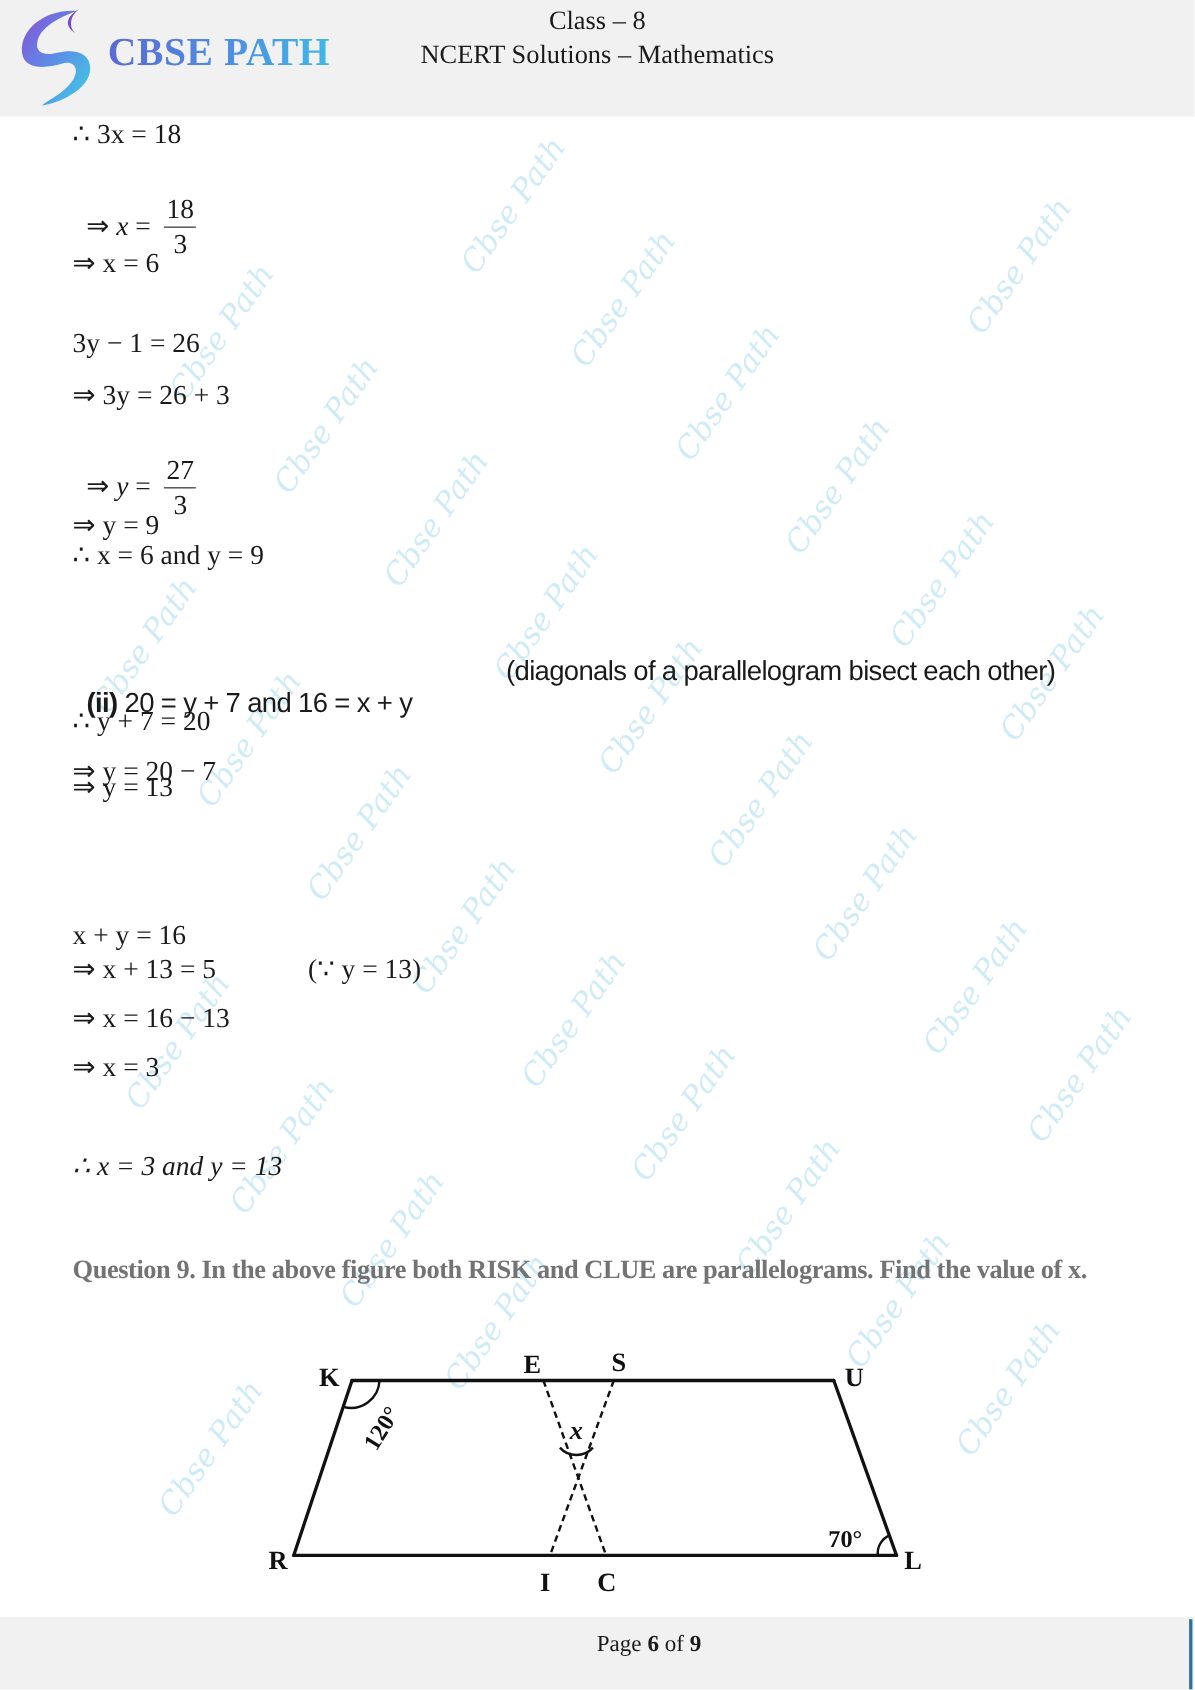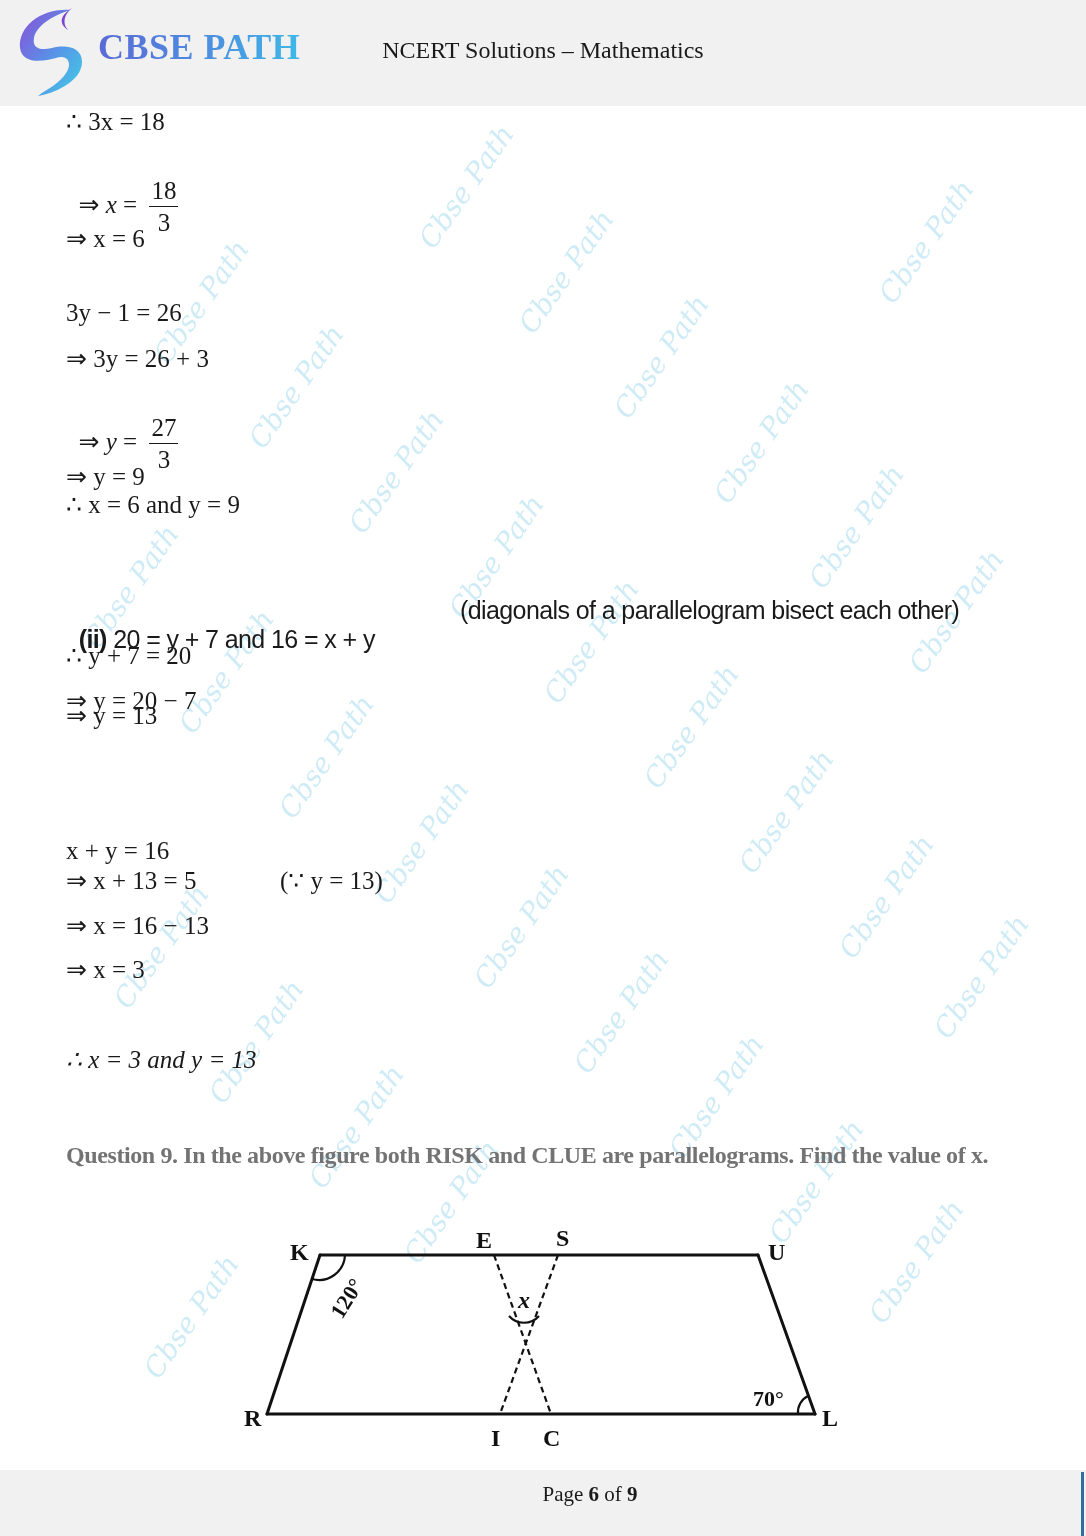--- a/index.html
+++ b/index.html
@@ -68,20 +68,21 @@
       <linearGradient id="lg1" x1="0" y1="0" x2="1" y2="1">
         <stop offset="0" stop-color="#8a4fd8"></stop>
         <stop offset="0.5" stop-color="#5a8fe6"></stop>
         <stop offset="1" stop-color="#3fd0e6"></stop>
       </linearGradient>
     </defs>
     <path d="M58 6 C30 4 6 22 8 44 C10 60 30 58 44 54 C56 50 62 60 52 72 C44 82 30 88 26 92 C40 90 70 78 70 58 C70 44 56 40 40 44 C28 47 20 44 22 34 C24 22 40 12 58 6 Z" fill="url(#lg1)"></path>
     <path d="M60 4 C52 10 50 20 56 26 C50 22 44 14 60 4 Z" fill="#7a45d0"></path>
   </svg>
   <div class="brand">CBSE PATH</div>
+  <div class="hdr-line hdr-1">Class – 8</div>
   <div class="hdr-line hdr-2">NCERT Solutions – Mathematics</div>
 </div>
 
 <div class="watermark" style="left:395px;top:170px;">Cbse Path</div>
 <div class="watermark" style="left:855px;top:225px;">Cbse Path</div>
 <div class="watermark" style="left:495px;top:255px;">Cbse Path</div>
 <div class="watermark" style="left:130px;top:285px;">Cbse Path</div>
 <div class="watermark" style="left:590px;top:340px;">Cbse Path</div>
 <div class="watermark" style="left:225px;top:370px;">Cbse Path</div>
 <div class="watermark" style="left:690px;top:425px;">Cbse Path</div>

